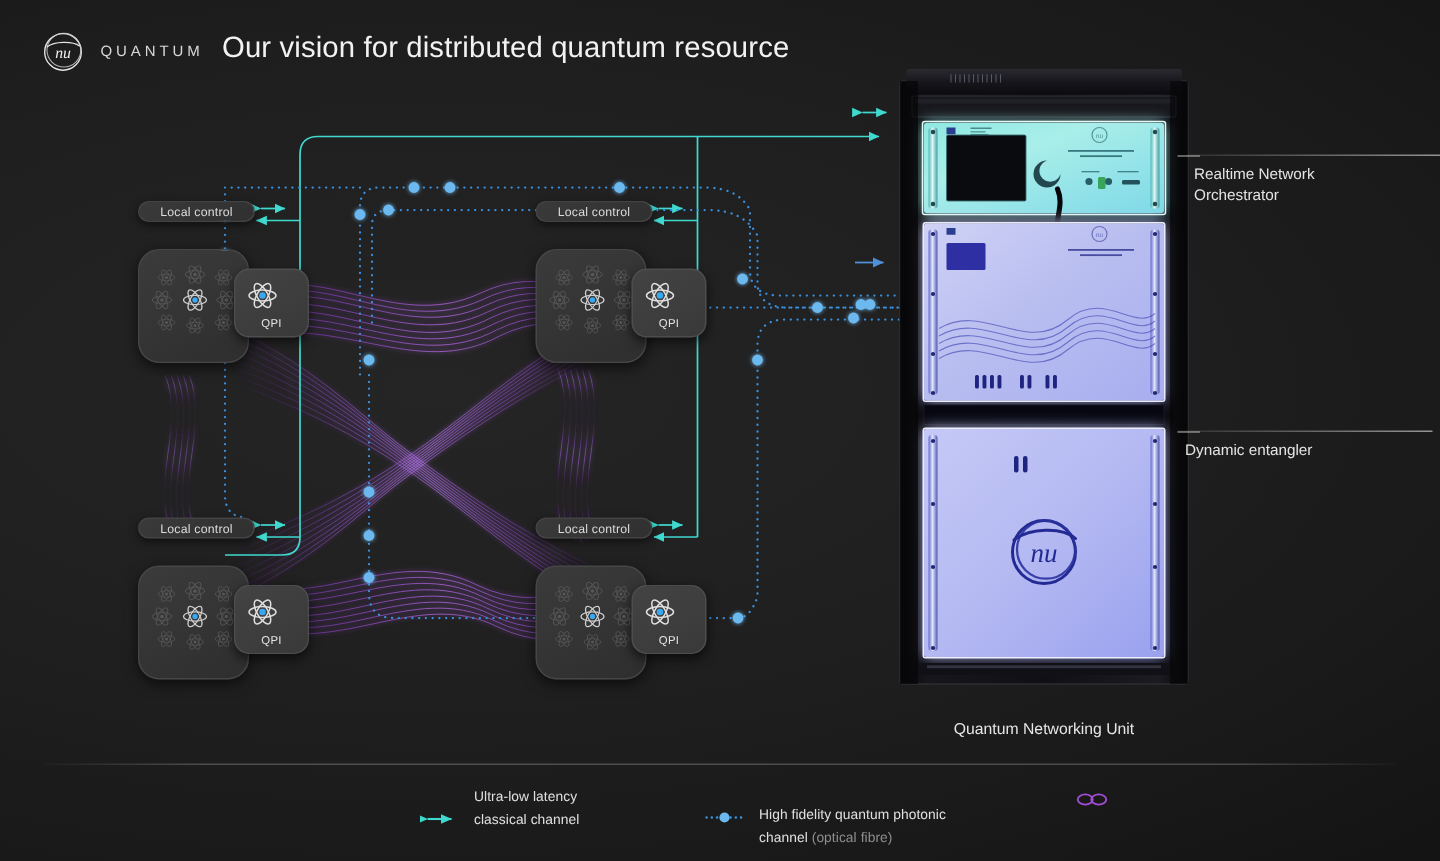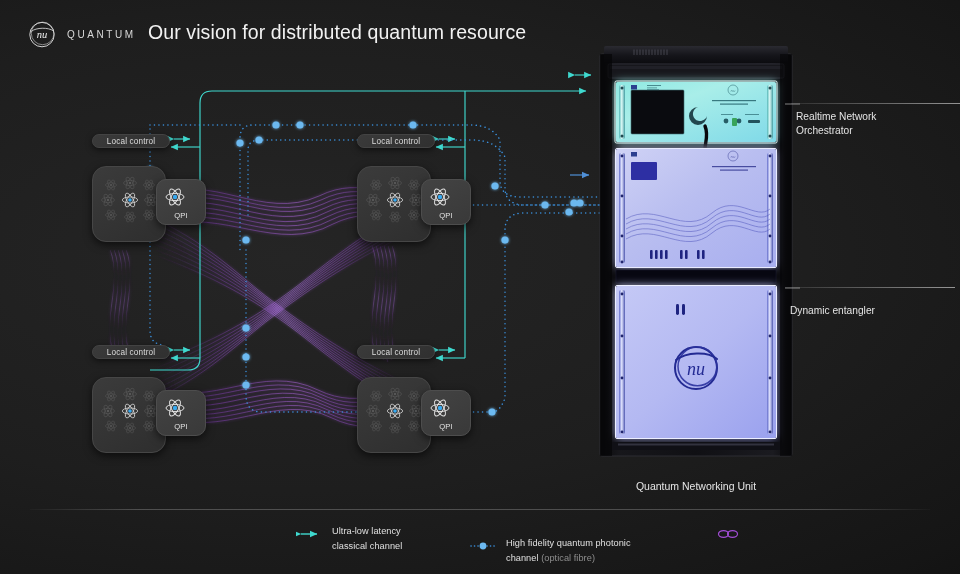--- a/index.html
+++ b/index.html
@@ -857,35 +857,35 @@
   <div class="callout" style="left:762px; top:104px;margin-left:34px;">
     <div class="cline" style="left:-5px; top:-1px; width:170px;"></div>
     <div class="ctext" style="margin-top:6px;">
       <div>Realtime Network</div>
       <div>Orchestrator</div>
     </div>
   </div>
 
   <div class="callout" style="left:790px; top:288px;">
     <div class="cline" style="left:-5px; top:-1px; width:170px;"></div>
-    <div class="ctext" style="margin-top:16px;text-align:right;">
+    <div class="ctext" style="margin-top:6px;text-align:right;">
       <div>Dynamic entangler</div>
     </div>
   </div>
 
   <svg class="layer" style="z-index:21;" viewBox="0 0 960 574">
     <line x1="785" y1="104" x2="800" y2="104" stroke="#bdbdbd" stroke-width="0.9" opacity=".75"></line>
     <line x1="785" y1="288" x2="800" y2="288" stroke="#bdbdbd" stroke-width="0.9" opacity=".75"></line>
   </svg>
 
   <div class="legend-rule"></div>
   <div class="legend">
 
 
-    <div class="leg-item" style="left:296px; top:2px; width:180px;">
+    <div class="leg-item" style="left:280px; top:2px; width:180px;align-items:flex-end;">
       <div class="leg-ico">
         <svg width="26" height="12" viewBox="0 0 26 12">
           <defs>
             <marker id="lgA" markerWidth="6" markerHeight="6" refX="5.2" refY="2.8" orient="auto">
               <path d="M0,0.4 L5.4,2.8 L0,5.2 Z" fill="#3fd9cf"></path>
             </marker>
           </defs>
           <line x1="5" y1="6" x2="21" y2="6" stroke="#3fd9cf" stroke-width="1.4" marker-start="url(#lgA)" marker-end="url(#lgA)"></line>
         </svg>
       </div>

